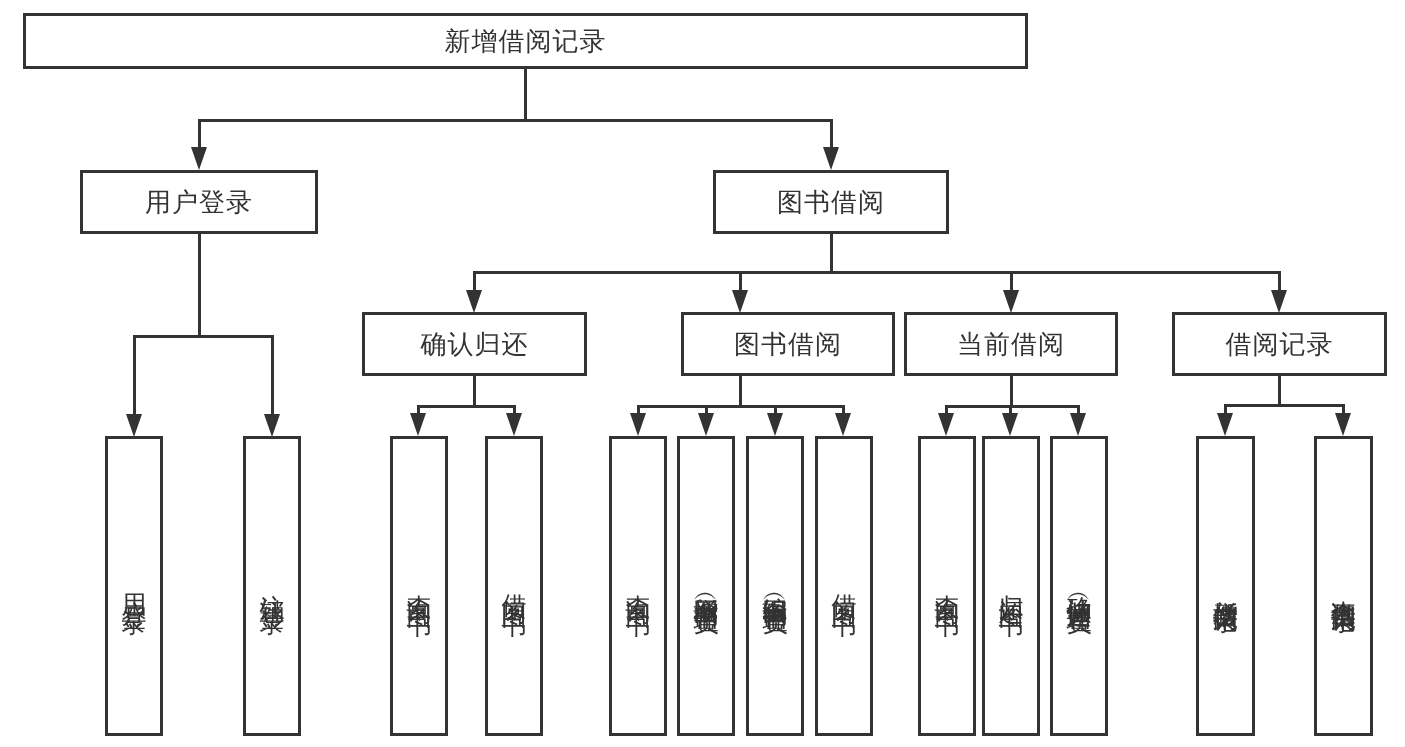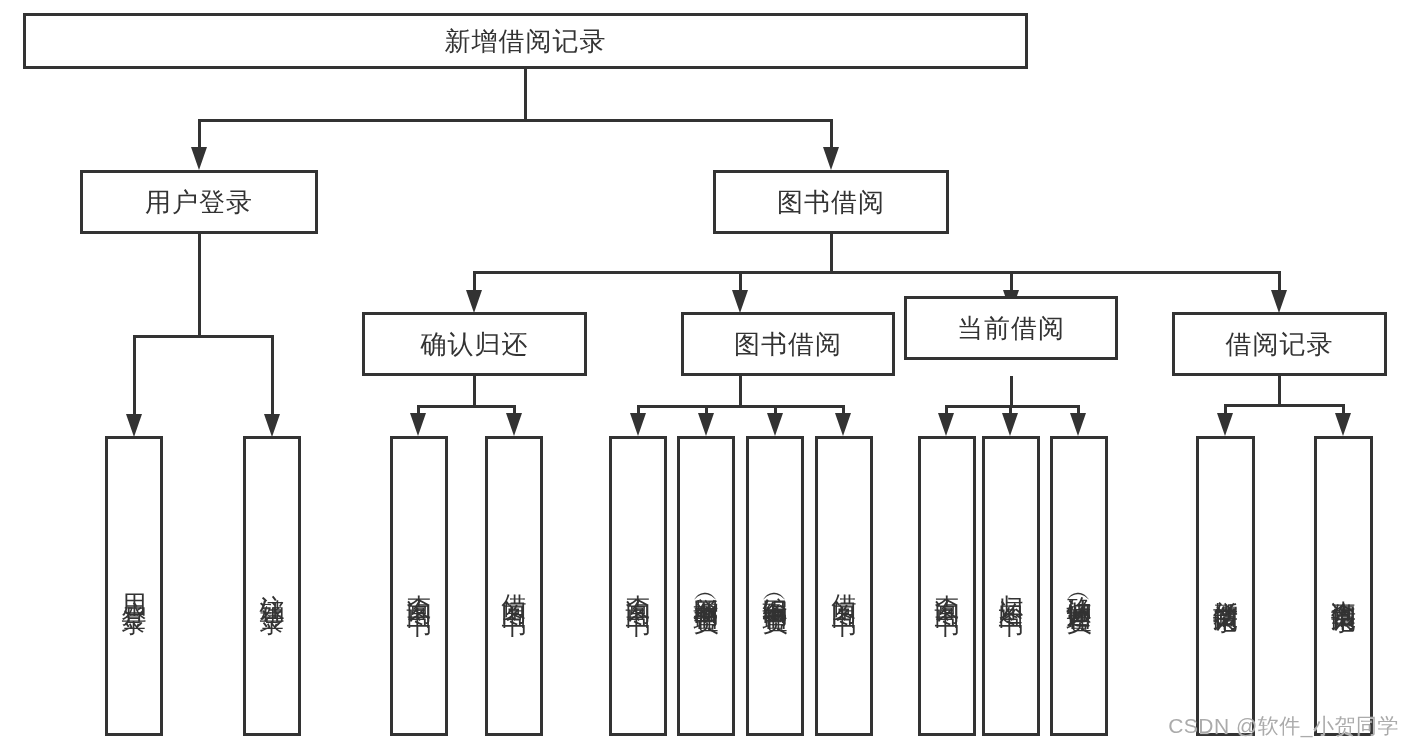--- a/index.html
+++ b/index.html
@@ -92,21 +92,21 @@
   <div class="arrow" style="left:1003px; top:290px;"></div>
   <div class="vline" style="left:1278px; top:271px; height:21px;"></div>
   <div class="arrow" style="left:1271px; top:290px;"></div>
 
   <div class="box hlabel" style="left:362px; top:312px; width:225px; height:64px;">
     <span>确认归还</span>
   </div>
   <div class="box hlabel" style="left:633px; top:312px; width:214px; height:64px;margin-left:48px;">
     <span>图书借阅</span>
   </div>
-  <div class="box hlabel" style="left:904px; top:296px; width:214px; height:64px;">
+  <div class="box hlabel" style="left:904px; top:312px; width:214px; height:64px;">
     <span>当前借阅</span>
   </div>
   <div class="box hlabel" style="left:1172px; top:312px; width:215px; height:64px;">
     <span>借阅记录</span>
   </div>
 
   <div class="vline" style="left:473px; top:376px; height:31px;"></div>
   <div class="hline" style="left:417px; top:405px; width:99px;"></div>
   <div class="vline" style="left:417px; top:405px; height:11px;"></div>
   <div class="arrow" style="left:410px; top:413px;"></div>
@@ -177,15 +177,14 @@
     <span class="vtext tight">确认归还（管理员）</span>
   </div>
 
   <div class="box leafbox" style="left:1196px; top:436px; width:59px; height:300px;">
     <span class="vtext tight">新增借阅记录</span>
   </div>
   <div class="box leafbox" style="left:1314px; top:436px; width:59px; height:300px;">
     <span class="vtext tight">查询借阅记录</span>
   </div>
 
-  <div class="watermark">CSDN @软件_小贺同学</div>
 
 </div>
 
 </body></html>

